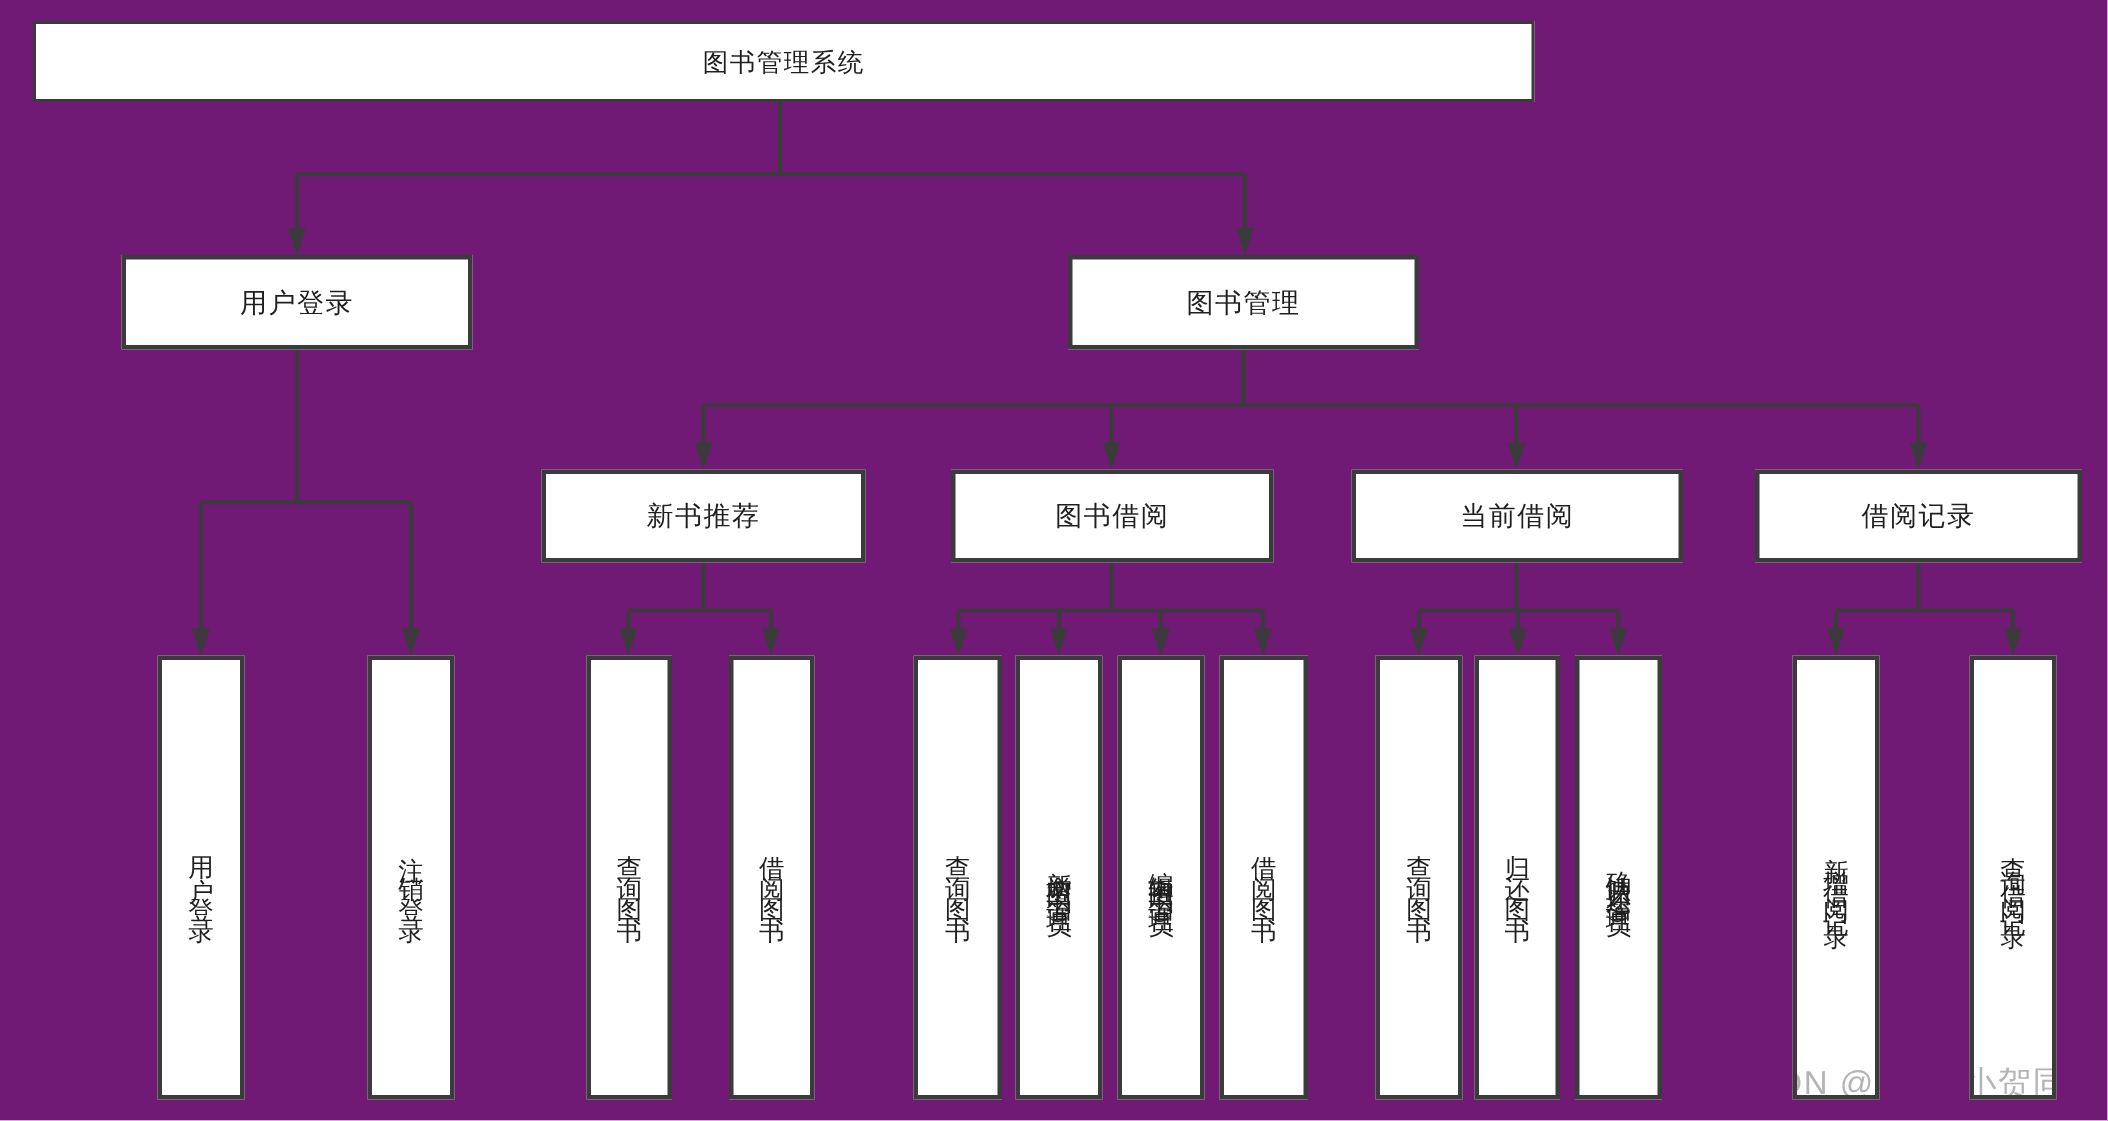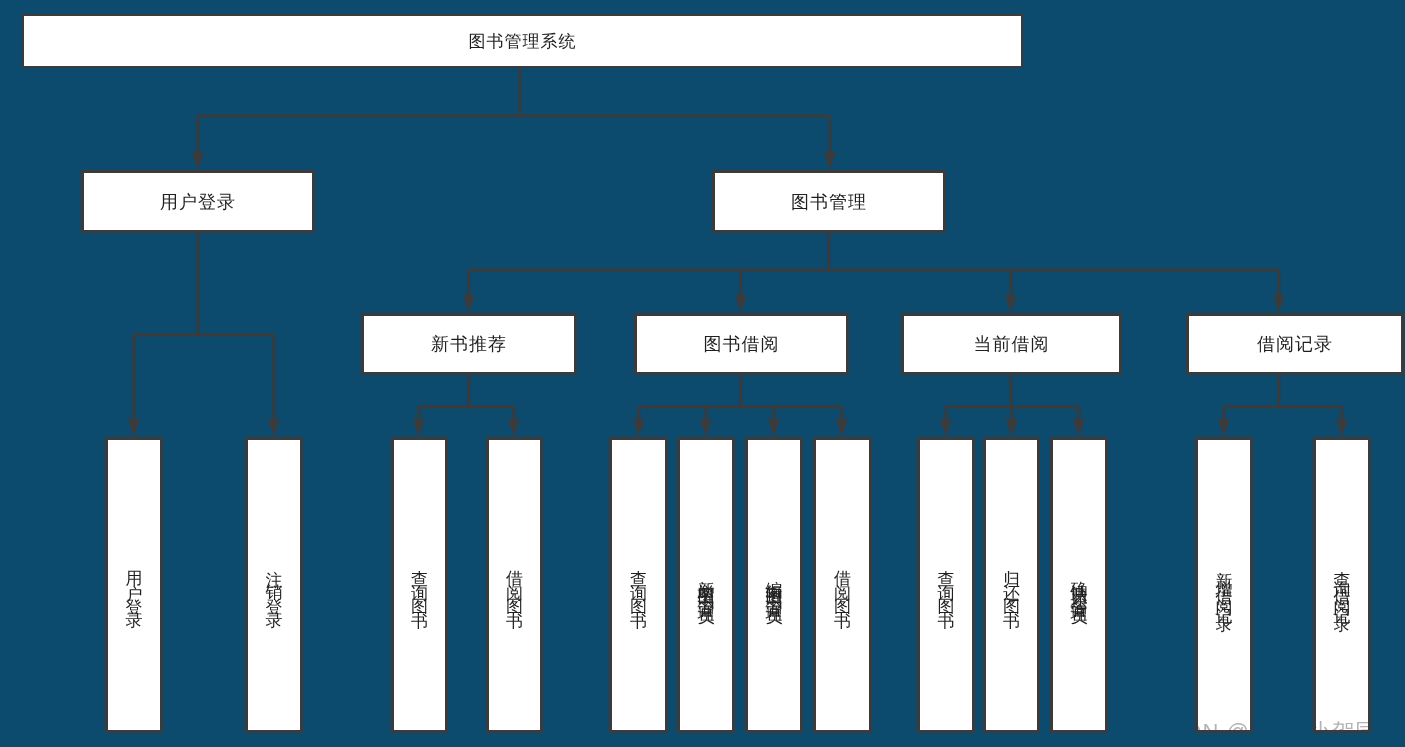--- a/index.html
+++ b/index.html
@@ -2,21 +2,21 @@
 <html><head>
 <meta charset="utf-8">
 <style>
   * { box-sizing: border-box; margin: 0; padding: 0; }
   html, body { background: #ffffff; }
   body { font-family: "Liberation Sans", "DejaVu Sans", sans-serif; }
   .canvas {
     position: relative;
     width: 1405px;
     height: 747px;
-    background: #0c4a6e;
+    background: #701a75;
     overflow: hidden;
   }
   svg.connectors {
     position: absolute;
     left: 0; top: 0;
     width: 1405px; height: 747px;
   }
   svg.connectors path {
     stroke: #3b3b3b;
     stroke-width: 2.8;
@@ -46,21 +46,21 @@
   }
   .node.v {
     writing-mode: vertical-rl;
     text-orientation: mixed;
     font-size: 17px;
     line-height: 1;
   }
   .watermark {
     position: absolute;
     right: 4px;
-    bottom: 0;
+    bottom: 10px;
     font-size: 22px;
     letter-spacing: 1px;
     color: #b4b4b4;
     mix-blend-mode: darken;
     white-space: nowrap;
   }
 </style>
 </head>
 <body>
 
@@ -110,21 +110,21 @@
   </svg>
 
   <div class="node h root" style="left:22px; top:14px; width:1001px; height:54px;">图书管理系统</div>
 
   <div class="node h" style="left:81px; top:170px; width:234px; height:63px;">用户登录</div>
   <div class="node h" style="left:361px; top:313px; width:216px; height:62px;">新书推荐</div>
 
   <div class="node h" style="left:712px; top:170px; width:234px; height:63px;">图书管理</div>
   <div class="node h" style="left:901px; top:313px; width:221px; height:62px;">当前借阅</div>
   <div class="node h" style="left:634px; top:313px; width:215px; height:62px;">图书借阅</div>
-  <div class="node h" style="left:1170px; top:313px; width:218px; height:62px;margin-left:16px;">借阅记录</div>
+  <div class="node h" style="left:1170px; top:313px; width:218px; height:62px;">借阅记录</div>
 
   <div class="node v" style="left: 105px; top: 437px; width: 58px; height: 296px; letter-spacing: 14px;">用户登录</div>
   <div class="node v" style="left: 245px; top: 437px; width: 58px; height: 296px; letter-spacing: 14px;">注销登录</div>
 
   <div class="node v" style="left: 391px; top: 437px; width: 57px; height: 296px; letter-spacing: 14px;">查询图书</div>
   <div class="node v" style="left: 486px; top: 437px; width: 57px; height: 296px; letter-spacing: 14px;">借阅图书</div>
 
   <div class="node v" style="left: 609px; top: 437px; width: 59px; height: 296px; letter-spacing: 14px;">查询图书</div>
   <div class="node v" style="left: 677px; top: 437px; width: 58px; height: 296px; letter-spacing: 4px;">新增图书（管理员）</div>
   <div class="node v" style="left: 745px; top: 437px; width: 58px; height: 296px; letter-spacing: 4px;">编辑图书（管理员）</div>

